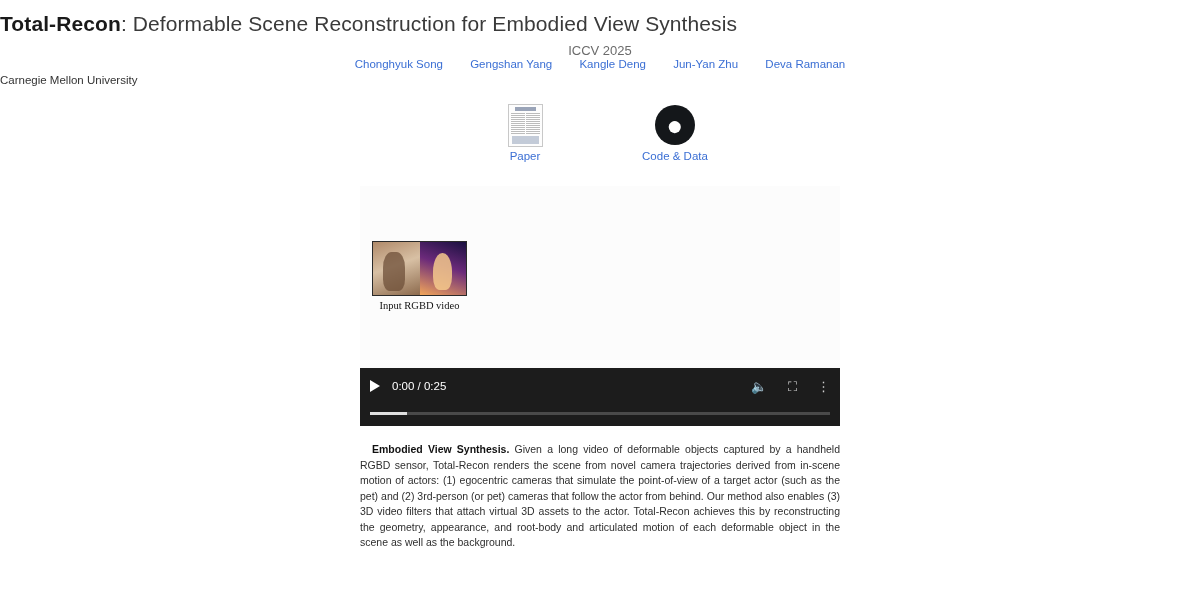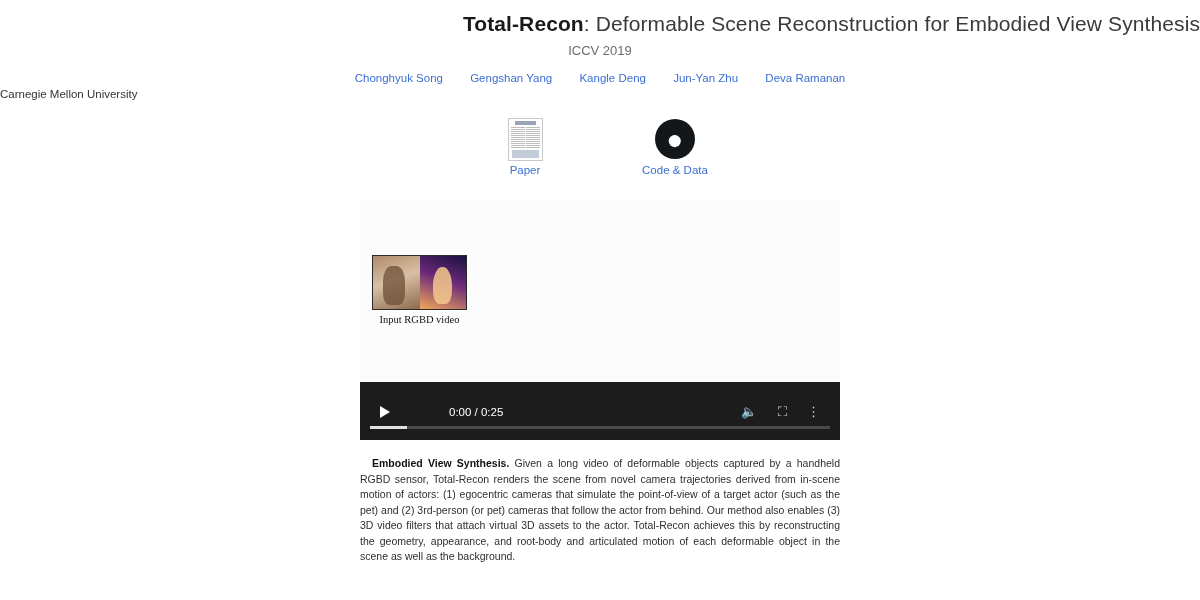--- a/index.html
+++ b/index.html
@@ -13,40 +13,39 @@
     width: 1200px;
     height: 600px;
     overflow: hidden;
     position: relative;
   }
   .page {
     width: 1200px;
     position: relative;
   }
   .title {
-    text-align: right;
+    text-align: left;
     font-size: 21px;
     font-weight: 400;
     color: #3a3a3a;
     margin: 12px 0 0 0;
     letter-spacing: 0.1px;
   }
   .title .strong {
     font-weight: 700;
     color: #1a1a1a;
   }
   .venue {
     text-align: center;
     font-size: 13px;
     color: #6b6b6b;
     margin-top: 7px;
   }
   .authors {
     text-align: center;
-    margin-top: 14px;
     font-size: 11.5px;
   }
   .authors a {
     color: #3b6fd4;
     text-decoration: none;
     margin: 0 12px;
   }
   .affiliation {
     font-size: 11.5px;
     color: #333333;
@@ -217,25 +216,24 @@
     position: absolute;
     left: 0;
     right: 0;
     bottom: 0;
     height: 58px;
     background: #1c1c1c;
     color: #ffffff;
   }
   .vc-row {
     display: flex;
-    align-items: flex-end;
+    align-items: center;
     height: 36px;
-    padding: 0 20px;
+    padding: 0 10px;
     box-sizing: border-box;
-    gap: 47px;
   }
   .vc-play {
     width: 0;
     height: 0;
     border-style: solid;
     border-width: 6px 0 6px 10px;
     border-color: transparent transparent transparent #ffffff;
     margin-right: 12px;
   }
   .vc-time {
@@ -286,21 +284,21 @@
 </style>
 </head>
 <body>
 
 <div class="page">
 
   <h1 class="title">
     <span class="strong">Total-Recon</span><span>: Deformable Scene Reconstruction for Embodied View Synthesis</span>
   </h1>
 
-  <div class="venue">ICCV 2019</div>
+  <div class="venue">ICCV 2025</div>
 
   <div class="authors">
     <a href="#">Chonghyuk Song</a>
     <a href="#">Gengshan Yang</a>
     <a href="#">Kangle Deng</a>
     <a href="#">Jun-Yan Zhu</a>
     <a href="#">Deva Ramanan</a>
   </div>
 
   <div class="affiliation">Carnegie Mellon University</div>

